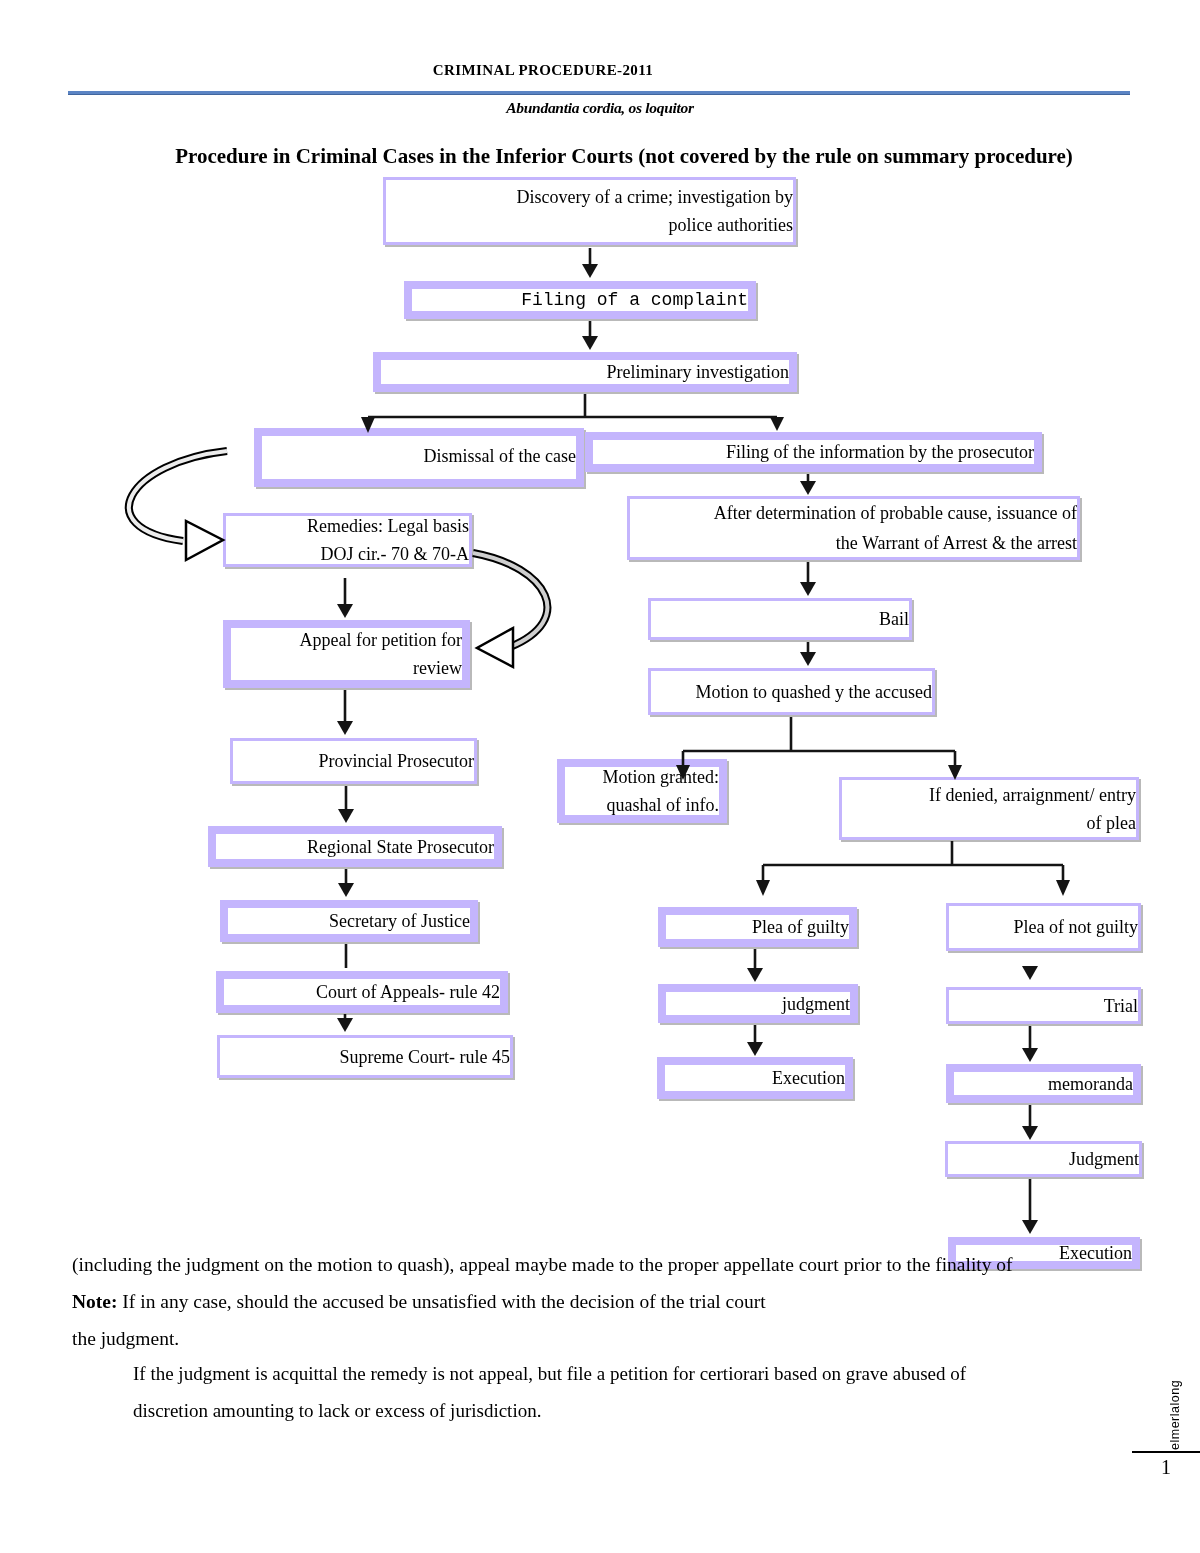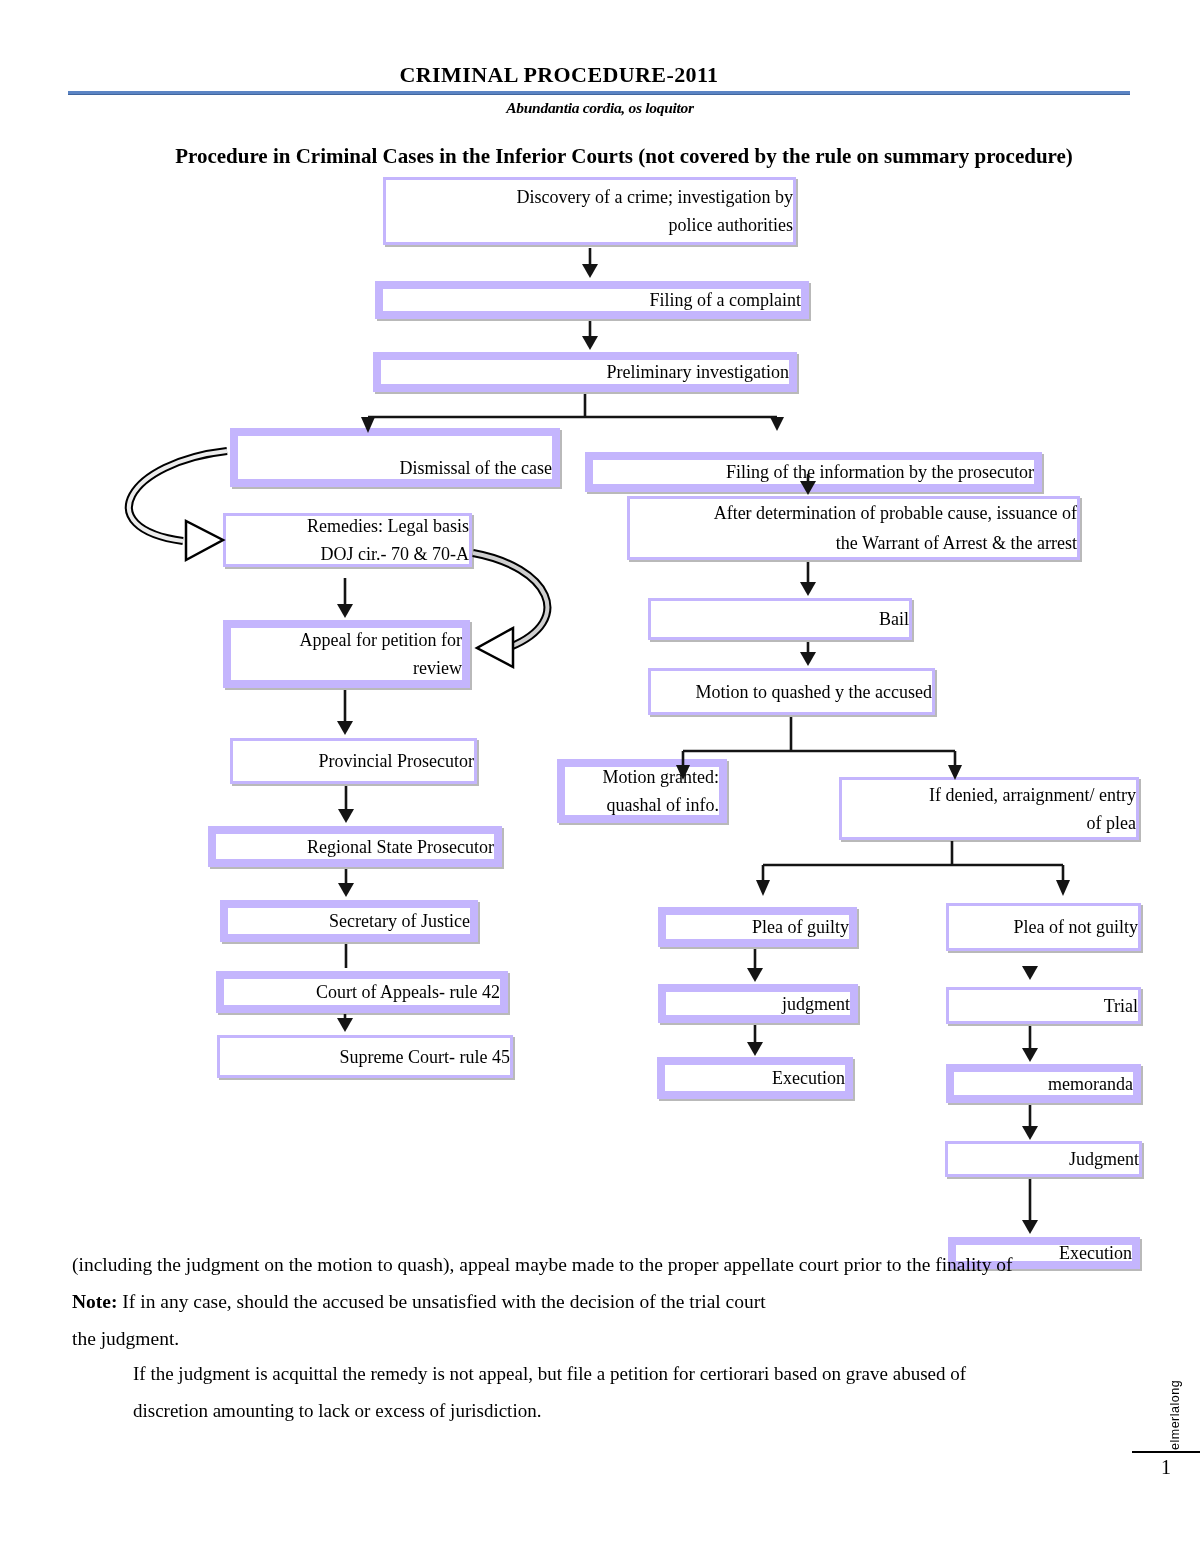--- a/index.html
+++ b/index.html
@@ -2,33 +2,33 @@
 <html><head>
 <meta charset="utf-8">
 <style>
   html,body{margin:0;padding:0;background:#fff;}
   #page{
     position:relative;width:1200px;height:1553px;background:#ffffff;
     font-family:"Liberation Serif","DejaVu Serif",serif;color:#000;overflow:hidden;
   }
   .abs{position:absolute;}
   
-  #hdr-title{left:16px;top:62px;width:1086px;text-align:center;font-size:22px;font-weight:bold;letter-spacing:.4px;}
+  #hdr-title{left:0;top:62px;width:1086px;text-align:center;font-size:15px;font-weight:bold;letter-spacing:.4px;}
   #hdr-rule{left:68px;top:91px;width:1062px;height:3px;background:#5b84c4;border-bottom:1px solid #41669e;}
   #hdr-script{left:0;top:99px;width:1200px;text-align:center;font-size:15.5px;font-weight:bold;font-style:italic;letter-spacing:-0.3px;}
   #doc-title{left:0;top:144px;width:1200px;text-align:center;font-size:21px;font-weight:bold;padding-left:24px;}
   
   .node{
     position:absolute;border:8px solid #c4b5fd;background:#fff;box-sizing:border-box;
     display:flex;flex-direction:column;justify-content:center;align-items:flex-end;
     text-align:center;font-size:18px;line-height:28px;box-shadow:2px 2px 0 #b9b9b9;
   }
   .node span{white-space:nowrap;display:block;}
   .b3{border-width:3px;}
-  .top{justify-content:flex-start;padding-top:18px;}
+  .top{justify-content:flex-start;padding-top:6px;margin-left:24px;}
   
   #connectors{left:0;top:0;width:1200px;height:1553px;pointer-events:none;}
   
   #note{left:72px;top:1246px;width:1100px;font-size:19.5px;line-height:37px;white-space:nowrap;}
   #para2{left:133px;top:1355px;width:1040px;font-size:19px;line-height:37px;white-space:nowrap;}
   
   #watermark{right:18px;top:1362px;height:88px;font-family:"Liberation Sans","DejaVu Sans",sans-serif;
     font-size:12.5px;writing-mode:vertical-rl;transform:rotate(180deg);letter-spacing:.5px;}
   #footer-rule{left:1132px;top:1451px;width:68px;height:2px;background:#000;}
   #page-num{left:1146px;top:1456px;width:40px;text-align:center;font-size:20px;}
@@ -40,30 +40,30 @@
 
   <div class="abs" id="hdr-title">CRIMINAL PROCEDURE-2011</div>
   <div class="abs" id="hdr-rule"></div>
   <div class="abs" id="hdr-script">Abundantia cordia, os loquitor</div>
   <div class="abs" id="doc-title">Procedure in Criminal Cases in the Inferior Courts (not covered by the rule on summary procedure)</div>
 
   <div class="node b3" style="left:383px;top:177px;width:413px;height:68px;">
     <span>Discovery of a crime; investigation by</span>
     <span>police authorities</span>
   </div>
-  <div class="node" style="left:375px;top:281px;width:434px;height:38px;">
+  <div class="node" style="left:404px;top:281px;width:352px;height:38px;font-family:Liberation Mono, monospace;">
     <span>Filing of a complaint</span>
   </div>
   <div class="node" style="left:373px;top:352px;width:424px;height:40px;">
     <span>Preliminary investigation</span>
   </div>
   <div class="node top" style="left:230px;top:428px;width:330px;height:59px;">
     <span>Dismissal of the case</span>
   </div>
-  <div class="node" style="left:585px;top:432px;width:457px;height:40px;margin-top:20px;">
+  <div class="node" style="left:585px;top:432px;width:457px;height:40px;">
     <span>Filing of the information by the prosecutor</span>
   </div>
   <div class="node b3" style="left:627px;top:496px;width:453px;height:64px;line-height:30px;">
     <span>After determination of probable cause, issuance of</span>
     <span>the Warrant of Arrest &amp; the arrest</span>
   </div>
   <div class="node b3" style="left:648px;top:598px;width:264px;height:42px;">
     <span>Bail</span>
   </div>
   <div class="node b3" style="left:648px;top:668px;width:287px;height:47px;">

